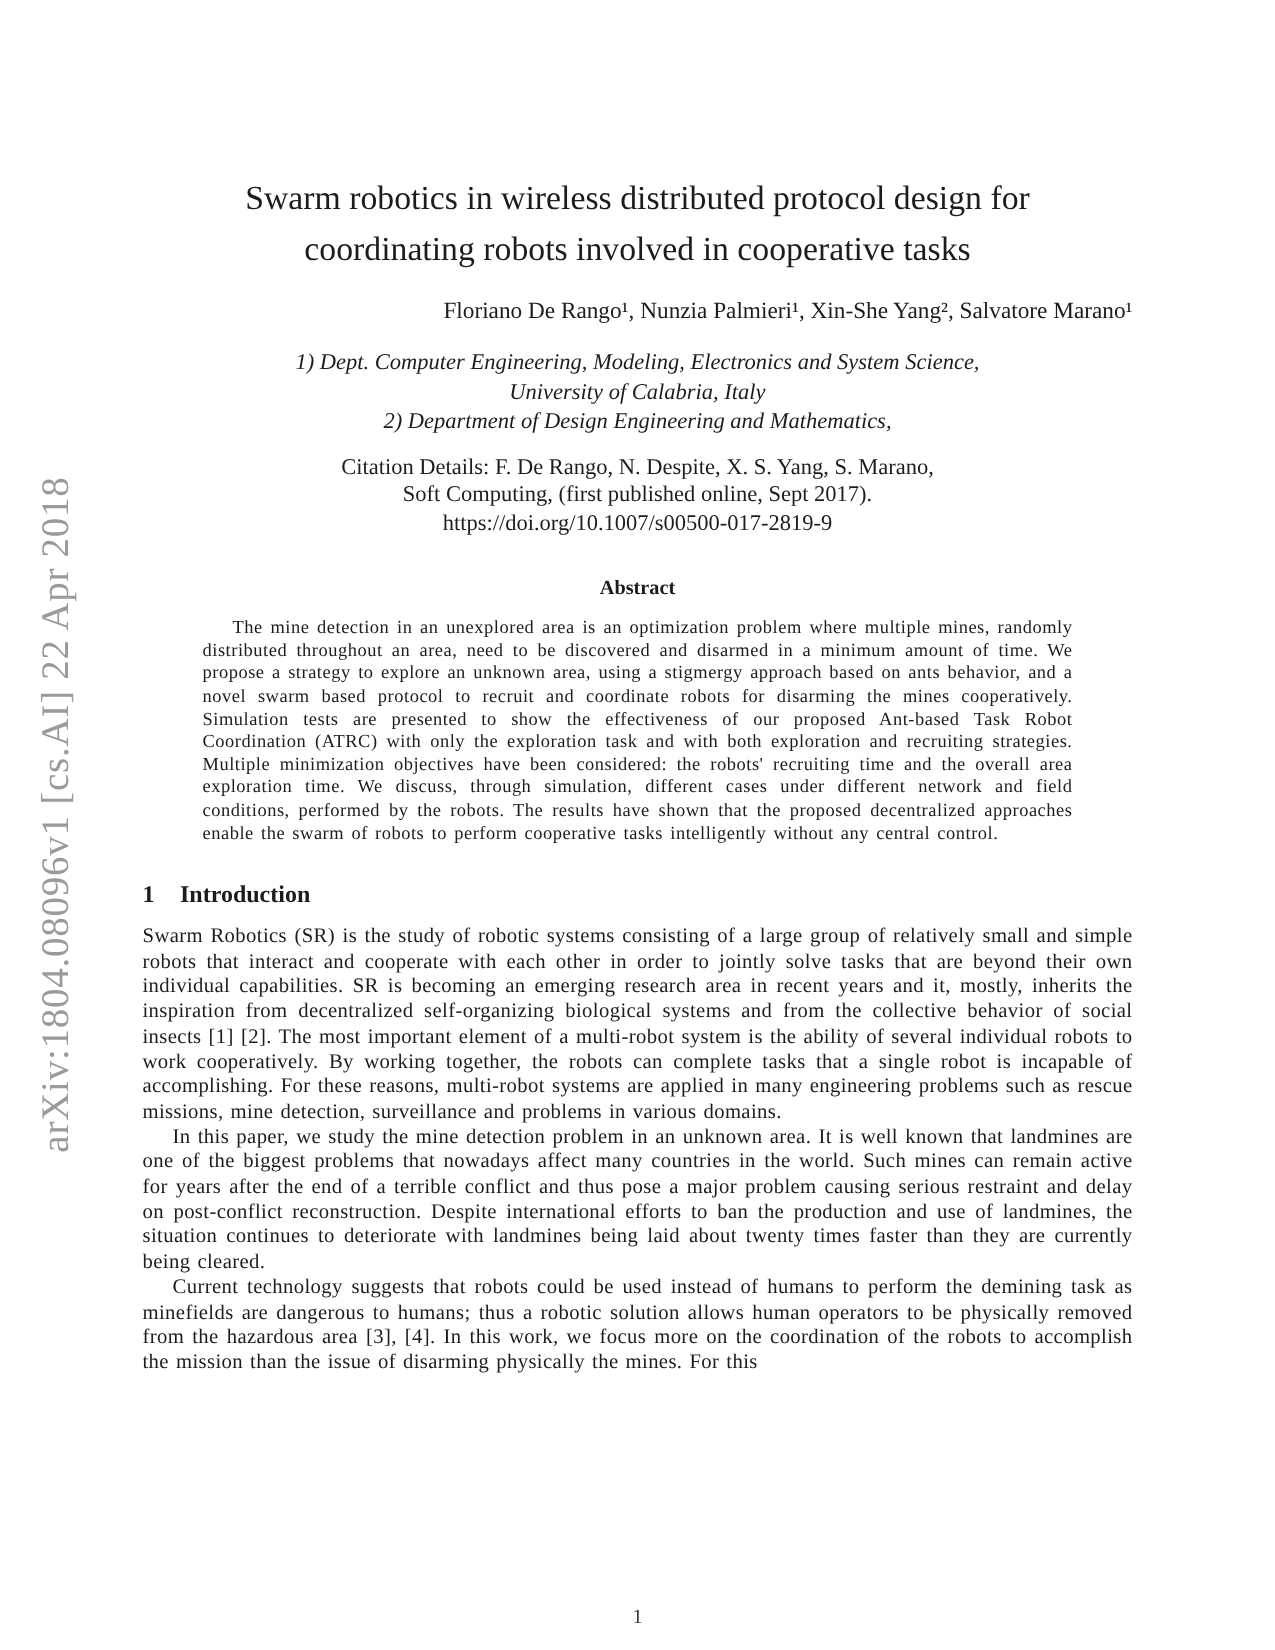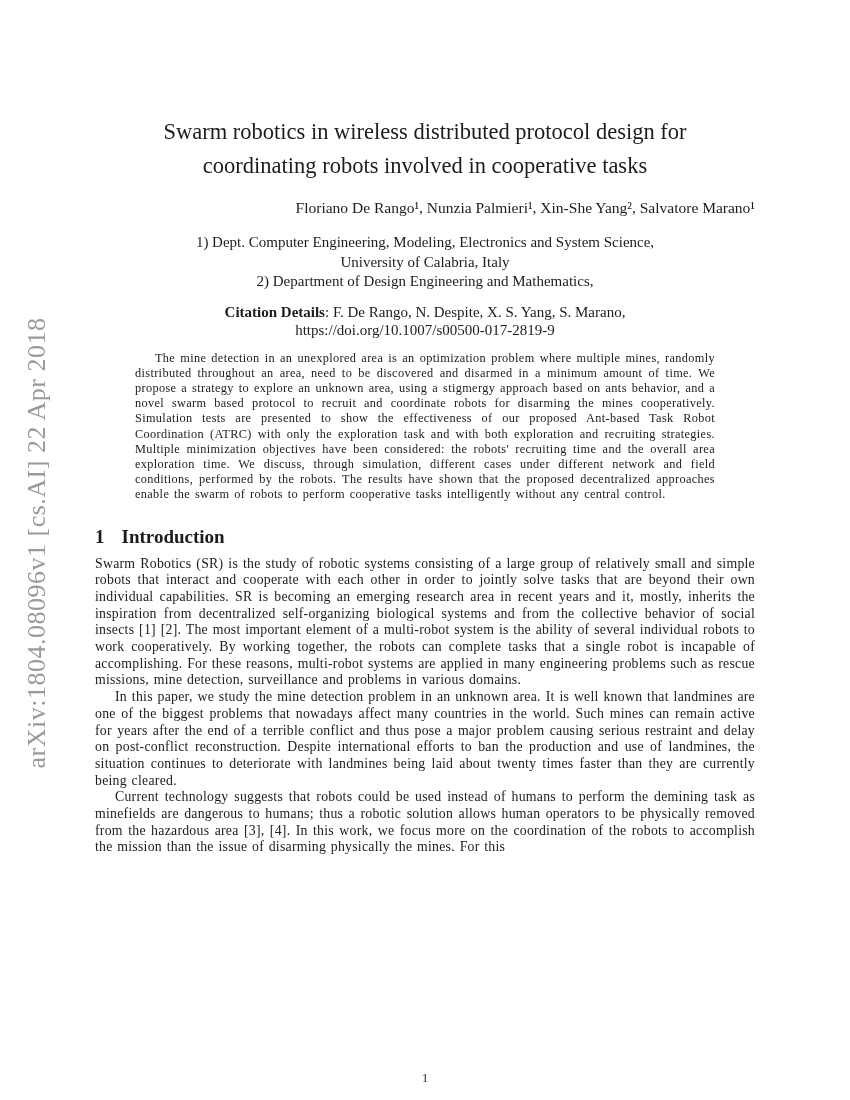--- a/index.html
+++ b/index.html
@@ -44,48 +44,49 @@
     margin-top: 16px;
     text-align: right;
     font-size: 15.5px;
     line-height: 19px;
   }
   .affiliations {
     margin-top: 16px;
     text-align: center;
     font-size: 15px;
     line-height: 19.5px;
+    font-style: italic;
   }
   .citation {
     margin-top: 11px;
     text-align: center;
     font-size: 15px;
     line-height: 18.5px;
   }
-  .citation .bold { font-weight: bold; }
+  .citation .bold { font-weight: normal; }
   .abstract-heading {
     margin-top: 26px;
     text-align: center;
     font-size: 13.5px;
     font-weight: bold;
     line-height: 16px;
   }
   .abstract-body {
     width: 580px;
     margin: 11px auto 0;
     font-size: 12.3px;
     line-height: 15.2px;
     text-align: justify;
     text-indent: 20px;
     letter-spacing: 0.35px;
     word-spacing: 1.4px;
   }
   .section-heading {
     margin-top: 24px;
-    font-size: 19px;
+    font-size: 16px;
     font-weight: bold;
     line-height: 20px;
   }
   .section-heading .secnum { display: inline-block; margin-right: 17px; }
   .body-text {
     margin-top: 9px;
     font-size: 13.8px;
     line-height: 16.7px;
     text-align: justify;
     letter-spacing: 0.25px;
@@ -115,23 +116,25 @@
     <div class="authors">Floriano De Rango¹, Nunzia Palmieri¹, Xin-She Yang², Salvatore Marano¹</div>
 
     <div class="affiliations">
       <div>1) Dept. Computer Engineering, Modeling, Electronics and System Science,</div>
       <div>University of Calabria, Italy</div>
       <div>2) Department of Design Engineering and Mathematics,</div>
     </div>
 
     <div class="citation">
       <div><span class="bold">Citation Details</span><span>: F. De Rango, N. Despite, X. S. Yang, S. Marano,</span></div>
+      <div>Soft Computing, (first published online, Sept 2017).</div>
       <div>https://doi.org/10.1007/s00500-017-2819-9</div>
     </div>
 
+    <div class="abstract-heading">Abstract</div>
 
     <div class="abstract-body">The mine detection in an unexplored area is an optimization problem where multiple mines, randomly distributed throughout an area, need to be discovered and disarmed in a minimum amount of time. We propose a strategy to explore an unknown area, using a stigmergy approach based on ants behavior, and a novel swarm based protocol to recruit and coordinate robots for disarming the mines cooperatively. Simulation tests are presented to show the effectiveness of our proposed Ant-based Task Robot Coordination (ATRC) with only the exploration task and with both exploration and recruiting strategies. Multiple minimization objectives have been considered: the robots' recruiting time and the overall area exploration time. We discuss, through simulation, different cases under different network and field conditions, performed by the robots. The results have shown that the proposed decentralized approaches enable the swarm of robots to perform cooperative tasks intelligently without any central control.</div>
 
     <div class="section-heading">
       <span class="secnum">1</span><span>Introduction</span>
     </div>
 
     <div class="body-text">
       <p>Swarm Robotics (SR) is the study of robotic systems consisting of a large group of relatively small and simple robots that interact and cooperate with each other in order to jointly solve tasks that are beyond their own individual capabilities. SR is becoming an emerging research area in recent years and it, mostly, inherits the inspiration from decentralized self-organizing biological systems and from the collective behavior of social insects [1] [2]. The most important element of a multi-robot system is the ability of several individual robots to work cooperatively. By working together, the robots can complete tasks that a single robot is incapable of accomplishing. For these reasons, multi-robot systems are applied in many engineering problems such as rescue missions, mine detection, surveillance and problems in various domains.</p>
       <p class="indented">In this paper, we study the mine detection problem in an unknown area. It is well known that landmines are one of the biggest problems that nowadays affect many countries in the world. Such mines can remain active for years after the end of a terrible conflict and thus pose a major problem causing serious restraint and delay on post-conflict reconstruction. Despite international efforts to ban the production and use of landmines, the situation continues to deteriorate with landmines being laid about twenty times faster than they are currently being cleared.</p>

